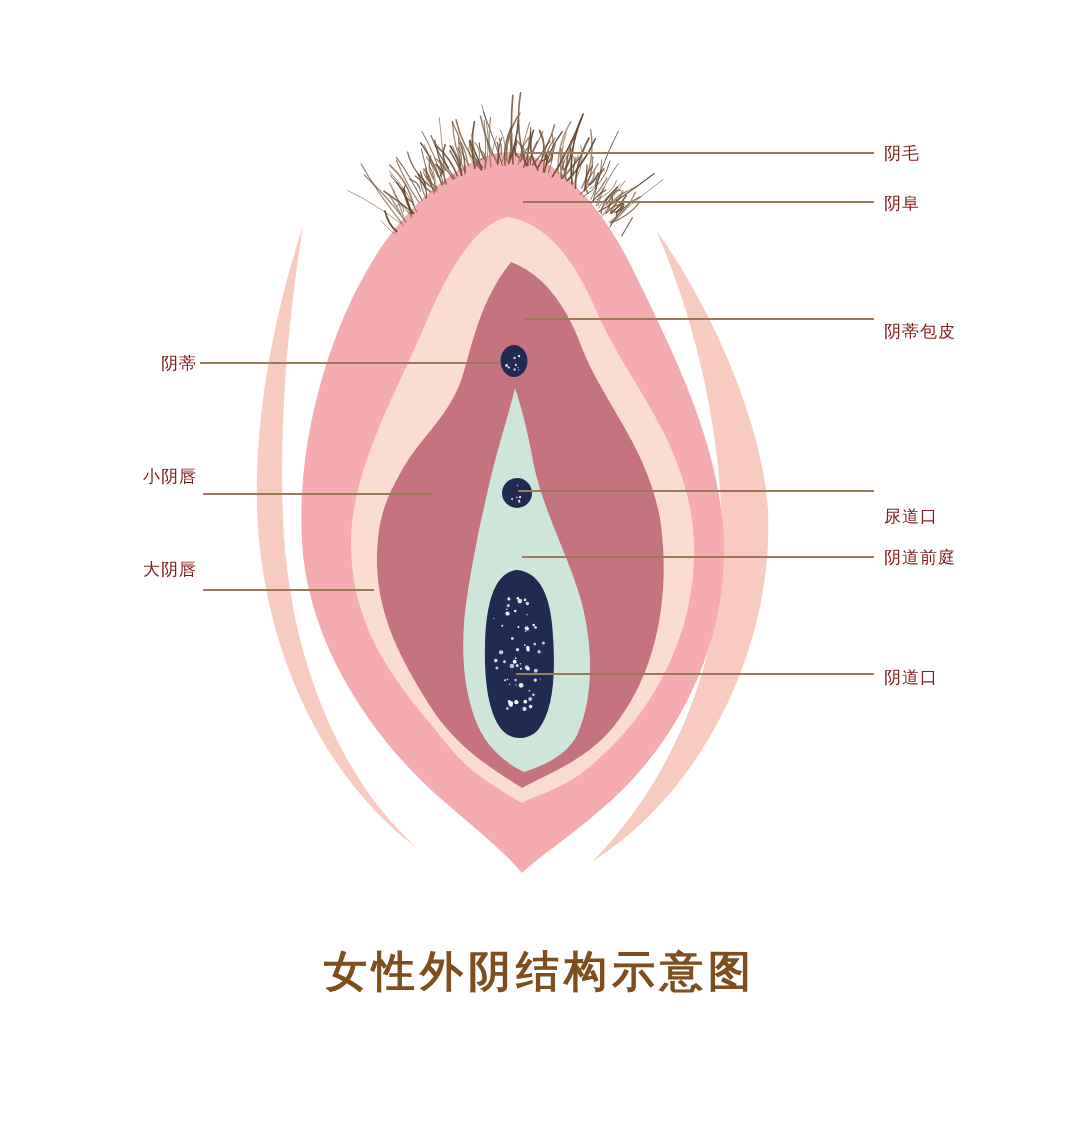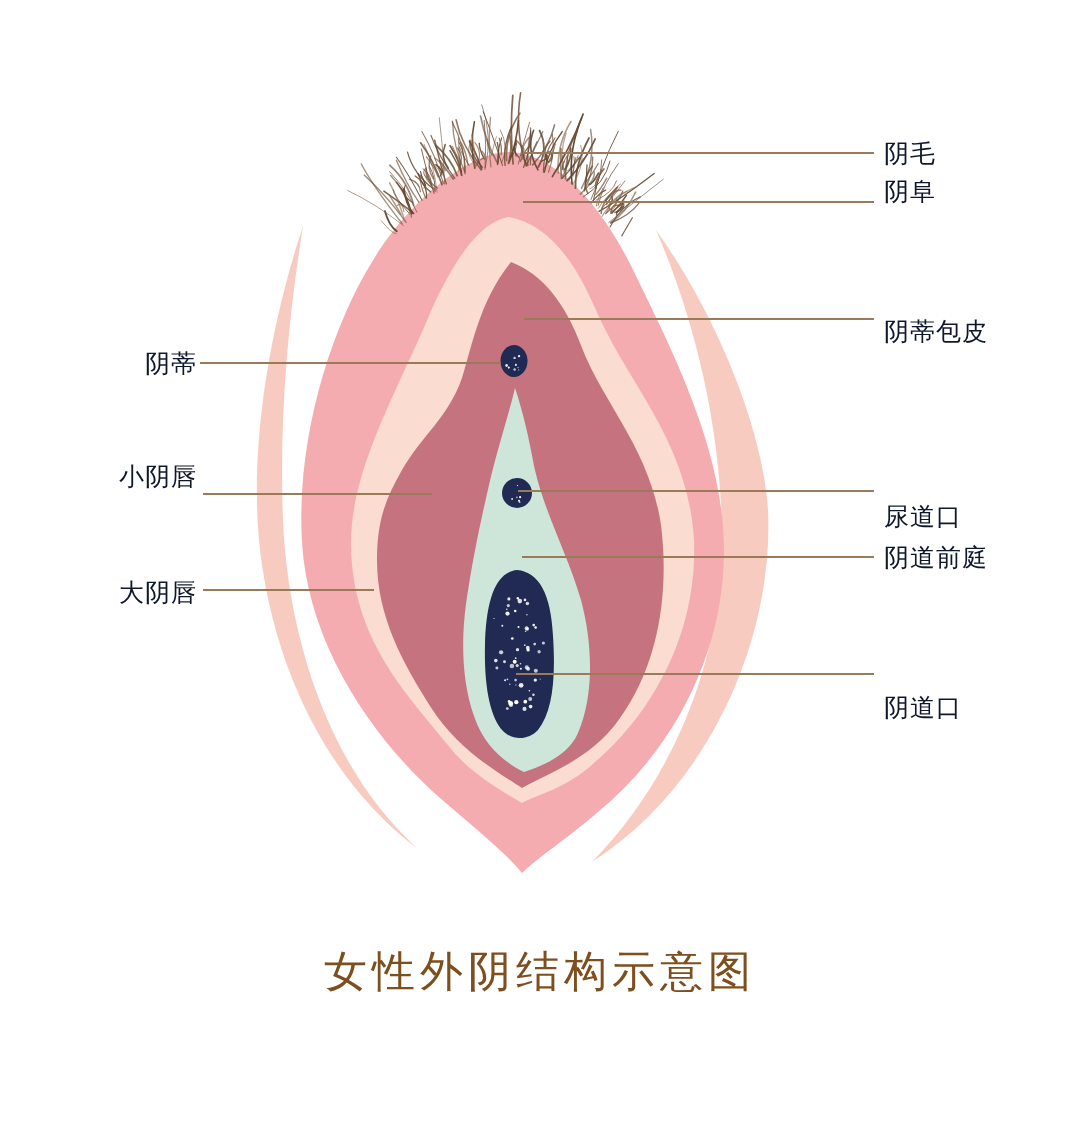--- a/index.html
+++ b/index.html
@@ -3,29 +3,29 @@
 <meta charset="utf-8">
 <style>
   html,body{margin:0;padding:0;background:#fff;}
   .canvas{
     position:relative;width:1080px;height:1123px;background:#ffffff;
     overflow:hidden;font-family:"Liberation Sans",sans-serif;
   }
   .illustration{position:absolute;left:0;top:0;width:1080px;height:1123px;}
   .leader{position:absolute;height:2px;background:#9a7a58;}
   .lbl{
-    position:absolute;font-size:25px;letter-spacing:1px;color:#0f172a;
+    position:absolute;font-size:17px;letter-spacing:1px;color:#7f1d1d;
     white-space:nowrap;transform:translateY(-54%);line-height:1;
   }
   .lbl.right-side{left:884px;}
   .lbl.left-side{right:883px;text-align:right;}
   .title{
     position:absolute;top:948px;left:0;width:100%;margin:0;
     text-align:center;font-size:43px;letter-spacing:5px;
-    font-weight:400;color:#7d4e1e;line-height:1.1;
+    font-weight:700;color:#7d4e1e;line-height:1.1;
   }
 </style>
 </head>
 <body>
 
 <div class="canvas">
 
   <svg class="illustration" viewBox="0 0 1080 1123" xmlns="http://www.w3.org/2000/svg">
 
     <path fill="#f8cbc1" d="M 303 226 C 272 320, 255 420, 257 505 C 259 610, 300 760, 418 849 C 330 770, 288 640, 283 520 C 279 420, 288 320, 303 226 Z"></path>
@@ -295,24 +295,24 @@
   <div class="leader" style="left:523px;top:201px;width:351px"></div>
   <div class="leader" style="left:524px;top:318px;width:350px"></div>
   <div class="leader" style="left:518px;top:490px;width:356px"></div>
   <div class="leader" style="left:522px;top:556px;width:352px"></div>
   <div class="leader" style="left:516px;top:673px;width:358px"></div>
   <div class="leader" style="left:200px;top:362px;width:301px"></div>
   <div class="leader" style="left:203px;top:493px;width:229px"></div>
   <div class="leader" style="left:203px;top:589px;width:171px"></div>
 
   <span class="lbl right-side" style="top:154px">阴毛</span>
-  <span class="lbl right-side" style="top:192px">阴阜</span>
+  <span class="lbl right-side" style="top:204px">阴阜</span>
   <span class="lbl right-side" style="top:332px">阴蒂包皮</span>
   <span class="lbl right-side" style="top:517px">尿道口</span>
   <span class="lbl right-side" style="top:558px">阴道前庭</span>
-  <span class="lbl right-side" style="top:708px">阴道口</span>
+  <span class="lbl right-side" style="top:678px">阴道口</span>
 
   <span class="lbl left-side" style="top:364px">阴蒂</span>
   <span class="lbl left-side" style="top:477px">小阴唇</span>
-  <span class="lbl left-side" style="top:593px">大阴唇</span>
+  <span class="lbl left-side" style="top:570px">大阴唇</span>
 
   <h1 class="title">女性外阴结构示意图</h1>
 </div>
 
 </body></html>

